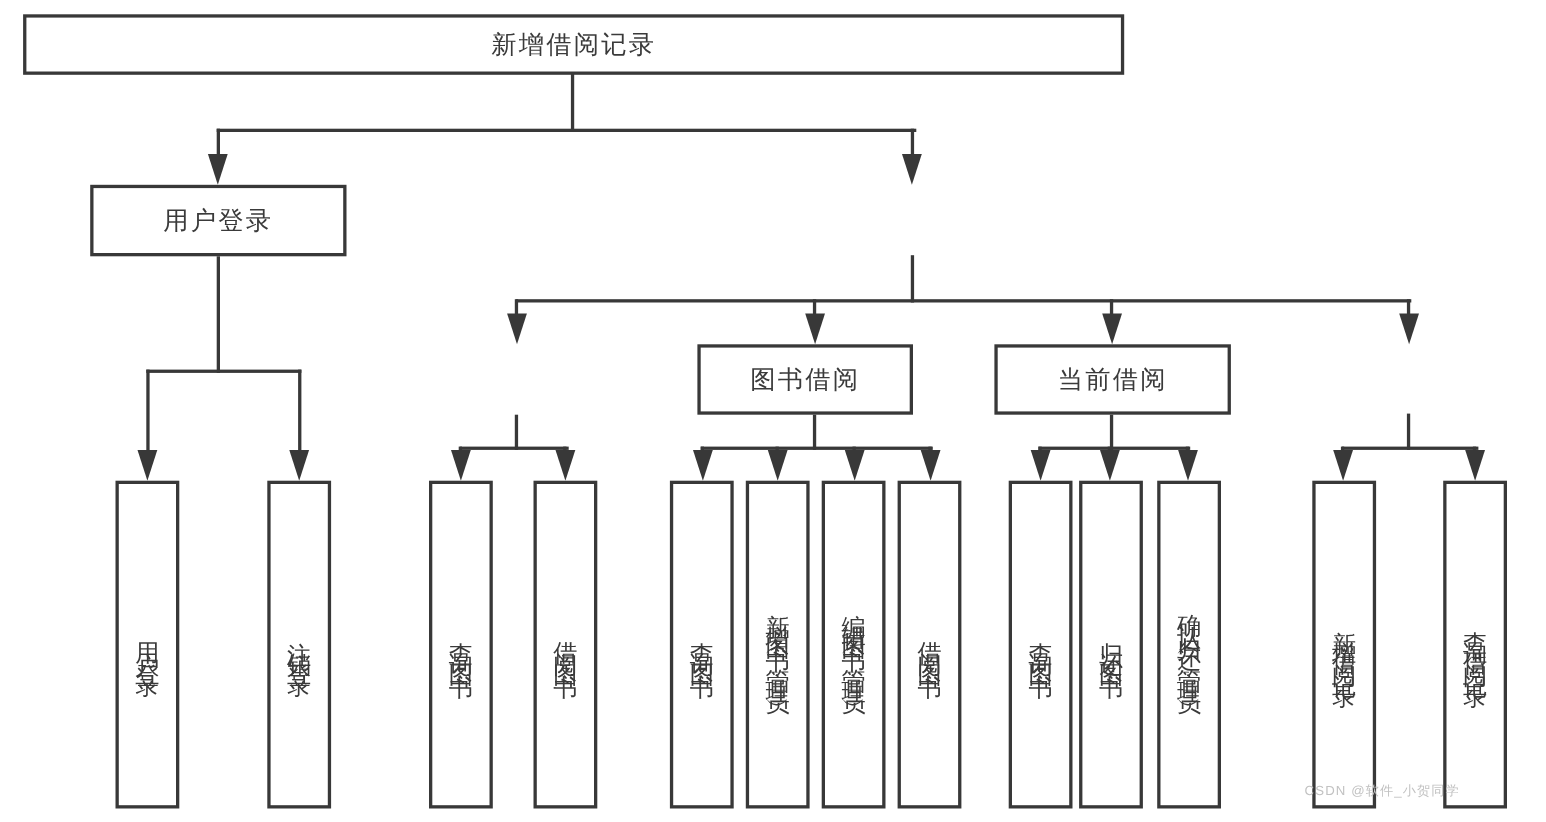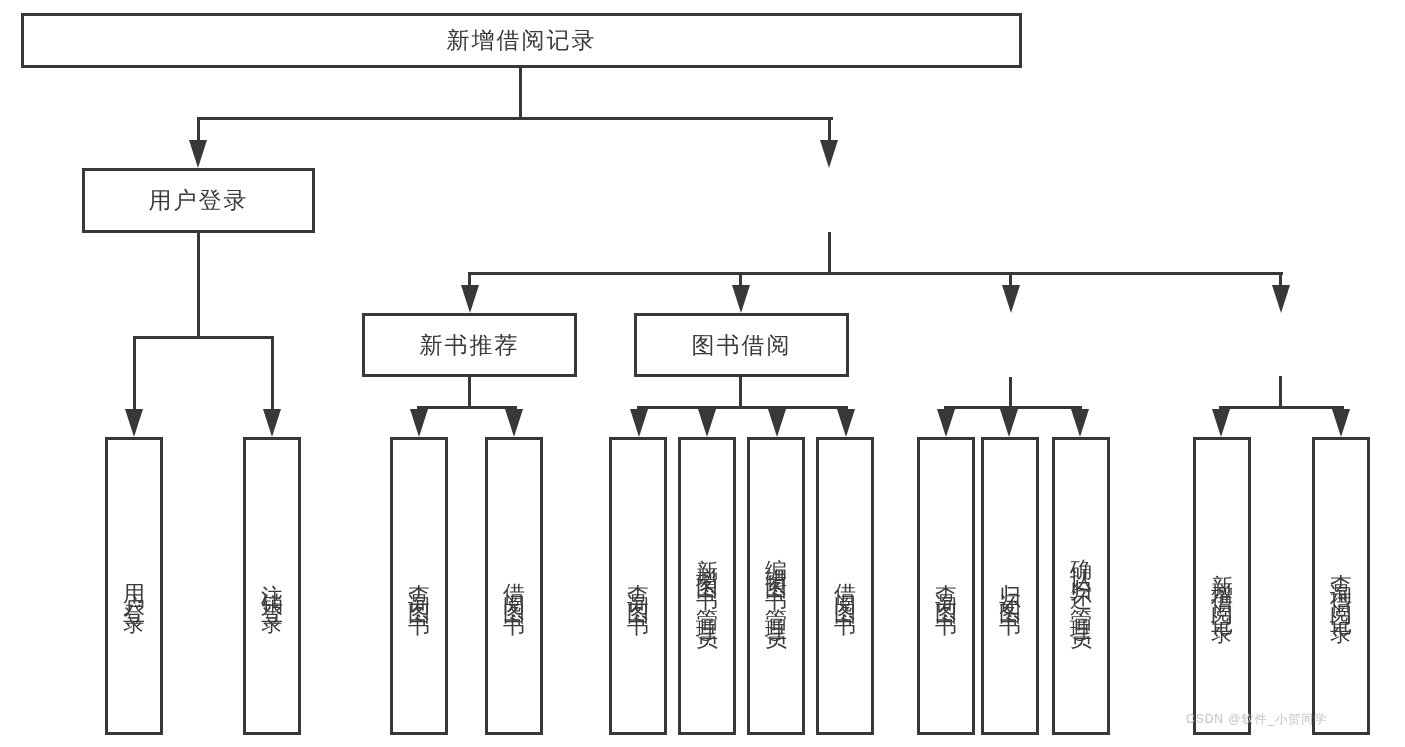--- a/index.html
+++ b/index.html
@@ -76,22 +76,22 @@
   <div class="line" style="left:469px;top:272px;width:814px;height:3px;"></div>
   <div class="line" style="left:468px;top:272px;width:3px;height:16px;"></div>
   <div class="tri" style="left:461px;top:285px;"></div>
   <div class="line" style="left:739px;top:272px;width:3px;height:16px;"></div>
   <div class="tri" style="left:732px;top:285px;"></div>
   <div class="line" style="left:1009px;top:272px;width:3px;height:16px;"></div>
   <div class="tri" style="left:1002px;top:285px;"></div>
   <div class="line" style="left:1279px;top:272px;width:3px;height:16px;"></div>
   <div class="tri" style="left:1272px;top:285px;"></div>
 
-  <div class="box" style="left:362px;top:313px;width:215px;height:64px;">新书推荐</div>
-  <div class="box" style="left:634px;top:313px;width:215px;height:64px;">图书借阅</div>
+  <div class="box" style="left:634px;top:313px;width:196px;height:64px;">图书借阅</div>
+  <div class="box" style="left:904px;top:313px;width:215px;height:64px;">当前借阅</div>
 
   <div class="line" style="left:468px;top:377px;width:3px;height:32px;"></div>
   <div class="line" style="left:418px;top:406px;width:99px;height:3px;"></div>
   <div class="line" style="left:417px;top:406px;width:3px;height:10px;"></div>
   <div class="tri" style="left:410px;top:409px;"></div>
   <div class="line" style="left:512px;top:406px;width:3px;height:10px;"></div>
   <div class="tri" style="left:505px;top:409px;"></div>
 
   <div class="line" style="left:739px;top:377px;width:3px;height:32px;"></div>
   <div class="line" style="left:637px;top:406px;width:211px;height:3px;"></div>

